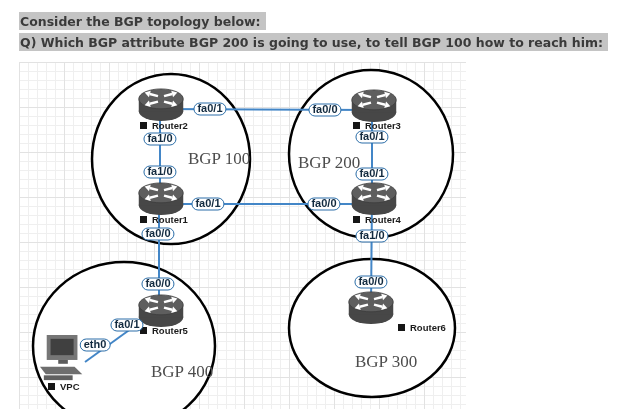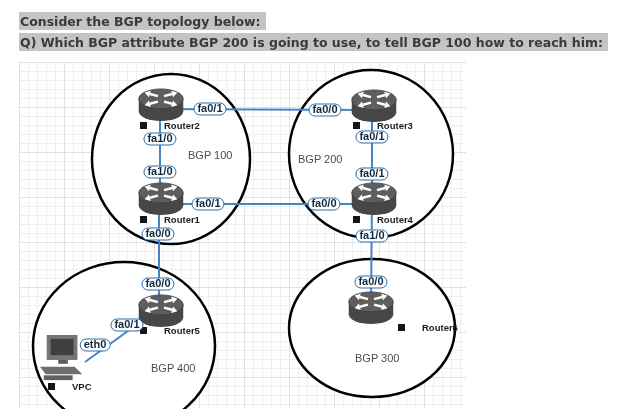--- a/index.html
+++ b/index.html
@@ -31,27 +31,27 @@
   .pill{
     position:absolute;transform:translate(-50%,-50%);
     background:#ffffff;border:1.6px solid #2a6da8;border-radius:7px;
     color:#122a3f;font-size:11px;font-weight:bold;line-height:9px;
     padding:0 3px 2px 3px;white-space:nowrap;z-index:5;
   }
   
   .node{position:absolute;z-index:4;}
   .node svg{display:block;}
   .node-label{
-    position:absolute;display:flex;align-items:center;gap:17px;z-index:4;
+    position:absolute;display:flex;align-items:center;gap:5px;z-index:4;
     font-size:9.5px;font-weight:bold;color:#1c1c1c;white-space:nowrap;
   }
   .node-label .sq{width:7px;height:7px;background:#161616;flex:0 0 auto;}
   
   .as-label{
-    position:absolute;font-size:11px;color:#4d4d4d;white-space:nowrap;z-index:3;
+    position:absolute;font-size:17px;color:#4d4d4d;white-space:nowrap;z-index:3;font-family:Liberation Serif, serif;
   }
   .hidden-defs{position:absolute;width:0;height:0;overflow:hidden;}
 </style>
 </head>
 <body>
 
 <svg class="hidden-defs" aria-hidden="true">
   <defs>
     <g id="router-icon">
       <ellipse cx="30" cy="30" rx="29" ry="13" fill="#474747"></ellipse>

